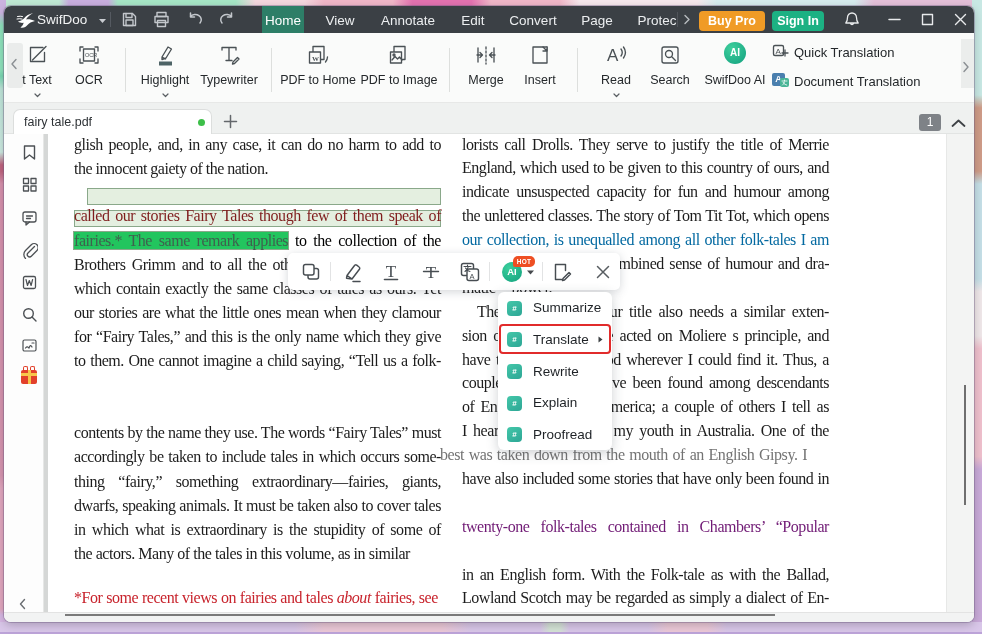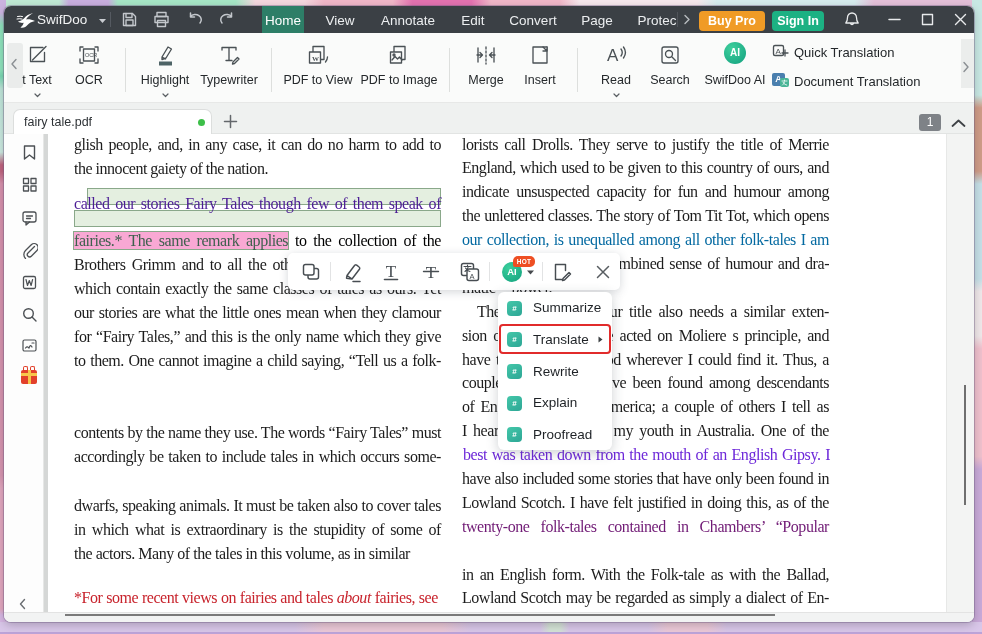--- a/index.html
+++ b/index.html
@@ -97,21 +97,21 @@
       <path d="M15 18 l4.5-4.5 1.5 1.5 -4.5 4.5 -2 .5 z"></path>
     </svg>
     <div style="position:absolute;left:182px;top:67px;width:86px;text-align:center;font:12.5px &quot;Liberation Sans&quot;,sans-serif;color:#24282b">Typewriter</div>
     <div style="position:absolute;left:267px;top:42px;width:1px;height:44px;background:#dddfdd"></div>
     <svg style="position:absolute;left:303px;top:38px" width="22" height="22" viewBox="0 0 22 22" fill="none" stroke="#4a5155" stroke-width="1.35" stroke-linecap="round" stroke-linejoin="round">
       <rect x="6" y="2.5" width="11" height="13"></rect>
       <rect x="2.5" y="8" width="11" height="11" fill="#fafbfa"></rect>
       <text x="5" y="16.5" font-size="7" fill="#4a5155" stroke="none" font-family="Liberation Serif" font-weight="bold">W</text>
       <path d="M18.5 18 a8 8 0 0 0 2-5"></path>
     </svg>
-    <div style="position:absolute;left:268px;top:67px;width:92px;text-align:center;font:12.5px &quot;Liberation Sans&quot;,sans-serif;color:#24282b">PDF to View</div>
+    <div style="position:absolute;left:268px;top:67px;width:92px;text-align:center;font:12.5px &quot;Liberation Sans&quot;,sans-serif;color:#24282b">PDF to Home</div>
     <svg style="position:absolute;left:384px;top:38px" width="22" height="22" viewBox="0 0 22 22" fill="none" stroke="#4a5155" stroke-width="1.35" stroke-linecap="round" stroke-linejoin="round">
       <rect x="6" y="2.5" width="11" height="13"></rect>
       <rect x="2.5" y="8" width="11" height="11" fill="#fafbfa"></rect>
       <path d="M4 16 l3-3.5 2.5 2.5 2-2 2.5 3"></path>
       <circle cx="6" cy="11" r="1"></circle>
     </svg>
     <div style="position:absolute;left:349px;top:67px;width:92px;text-align:center;font:12.5px &quot;Liberation Sans&quot;,sans-serif;color:#24282b">PDF to Image</div>
     <div style="position:absolute;left:445px;top:42px;width:1px;height:44px;background:#dddfdd"></div>
     <svg style="position:absolute;left:471px;top:38px" width="22" height="22" viewBox="0 0 22 22" fill="none" stroke="#4a5155" stroke-width="1.35" stroke-linecap="round" stroke-linejoin="round">
       <path d="M11 3 v2 M11 7 v2 M11 11 v2 M11 15 v2 M11 19 v1"></path>
@@ -209,49 +209,49 @@
     <div style="position:absolute;left:26px;top:360px;width:5px;height:4px;border:1.4px solid #e2402b;border-radius:2px 2px 0 0;border-bottom:none;box-sizing:border-box"></div>
     <svg style="position:absolute;left:14px;top:592px" width="9" height="12" viewBox="0 0 9 12" fill="none" stroke="#4a5155" stroke-width="1.35" stroke-linecap="round" stroke-linejoin="round">
       <path d="M6.5 1.5 L2.5 6 L6.5 10.5" stroke="#6a6e72" stroke-width="1.4"></path>
     </svg>
 <div style="position:absolute;left:44px;top:128px;width:904px;height:478px;background:#fff;overflow:hidden">
   <div style="position:absolute;left:-48px;top:-134px;width:982px;height:634px">
   <div style="position:absolute;left:86.5px;top:188.3px;width:354.5px;height:16.599999999999994px;background:#e4efe0;border:1px solid #8aa88a;box-sizing:border-box"></div>
         <div style="position:absolute;left:74px;top:210.3px;width:367px;height:17.099999999999994px;background:#e4efe0;border:1px solid #8aa88a;box-sizing:border-box"></div>
         <div class="ln" style="left:74.0px;top:136.5px;word-spacing:1.97px;letter-spacing:-0.45px;color:#1c1c1c">glish people, and, in any case, it can do no harm to add to</div>
         <div class="ln" style="left:74.0px;top:160.6px;word-spacing:-0.26px;letter-spacing:-0.45px;color:#1c1c1c">the innocent gaiety of the nation.</div>
-        <div class="ln" style="left:74.0px;top:196px;word-spacing:2.13px;letter-spacing:-0.45px;color:#4c1d95">called our stories Fairy Tales though few of them speak of</div>
-        <div class="ln" style="left:74.0px;top:232.8px;word-spacing:3.23px;letter-spacing:-0.45px"><span style="color:#3f604e;background:#f9a8d4;box-shadow:0 0 0 1px #8aa88a">fairies.* The same remark applies</span><span> to the collection of the</span></div>
+        <div class="ln" style="left:74.0px;top:208px;word-spacing:2.13px;letter-spacing:-0.45px;color:#7f1d1d">called our stories Fairy Tales though few of them speak of</div>
+        <div class="ln" style="left:74.0px;top:232.8px;word-spacing:3.23px;letter-spacing:-0.45px"><span style="color:#3f604e;background:#22c55e;box-shadow:0 0 0 1px #8aa88a">fairies.* The same remark applies</span><span> to the collection of the</span></div>
         <div class="ln" style="left:74.0px;top:256.8px;word-spacing:2.59px;letter-spacing:-0.45px;color:#1c1c1c">Brothers Grimm and to all the other European collections,</div>
         <div class="ln" style="left:74.0px;top:280.9px;word-spacing:1.63px;letter-spacing:-0.45px;color:#1c1c1c">which contain exactly the same classes of tales as ours. Yet</div>
         <div class="ln" style="left:74.0px;top:305.0px;word-spacing:1.23px;letter-spacing:-0.45px;color:#1c1c1c">our stories are what the little ones mean when they clamour</div>
         <div class="ln" style="left:74.0px;top:329.1px;word-spacing:1.13px;letter-spacing:-0.45px;color:#1c1c1c">for “Fairy Tales,” and this is the only name which they give</div>
         <div class="ln" style="left:74.0px;top:353.1px;word-spacing:1.06px;letter-spacing:-0.45px;color:#1c1c1c">to them. One cannot imagine a child saying, “Tell us a folk-</div>
         <div class="ln" style="left:74.0px;top:425.3px;word-spacing:0.11px;letter-spacing:-0.45px;color:#1c1c1c">contents by the name they use. The words “Fairy Tales” must</div>
         <div class="ln" style="left:74.0px;top:449.4px;word-spacing:1.22px;letter-spacing:-0.45px;color:#1c1c1c">accordingly be taken to include tales in which occurs some-</div>
+        <div class="ln" style="left:74.0px;top:473.5px;word-spacing:10.11px;letter-spacing:-0.45px;color:#1c1c1c">thing “fairy,” something extraordinary—fairies, giants,</div>
         <div class="ln" style="left:74.0px;top:497.6px;word-spacing:0.30px;letter-spacing:-0.45px;color:#1c1c1c">dwarfs, speaking animals. It must be taken also to cover tales</div>
         <div class="ln" style="left:74.0px;top:521.6px;word-spacing:2.69px;letter-spacing:-0.45px;color:#1c1c1c">in which what is extraordinary is the stupidity of some of</div>
         <div class="ln" style="left:74.0px;top:545.7px;word-spacing:-0.05px;letter-spacing:-0.45px;color:#1c1c1c">the actors. Many of the tales in this volume, as in similar</div>
         <div class="ln" style="left:74.0px;top:589.9px;word-spacing:0.21px;letter-spacing:-0.45px;color:#c8232c">*For some recent views on fairies and tales <i>about</i> fairies, see</div>
         <div class="ln" style="left:462.0px;top:136.5px;word-spacing:2.77px;letter-spacing:-0.45px;color:#1c1c1c">lorists call Drolls. They serve to justify the title of Merrie</div>
         <div class="ln" style="left:462.0px;top:160.4px;word-spacing:0.79px;letter-spacing:-0.45px;color:#1c1c1c">England, which used to be given to this country of ours, and</div>
         <div class="ln" style="left:462.0px;top:184.3px;word-spacing:3.54px;letter-spacing:-0.45px;color:#1c1c1c">indicate unsuspected capacity for fun and humour among</div>
         <div class="ln" style="left:462.0px;top:208.2px;word-spacing:0.47px;letter-spacing:-0.45px;color:#1c1c1c">the unlettered classes. The story of Tom Tit Tot, which opens</div>
         <div class="ln" style="left:462.0px;top:232.1px;word-spacing:1.27px;letter-spacing:-0.45px;color:#0369a1">our collection, is unequalled among all other folk-tales I am</div>
         <div class="ln" style="left:462.0px;top:256.0px;word-spacing:1.96px;letter-spacing:-0.45px;color:#1c1c1c">acquainted with, in its combined sense of humour and dra-</div>
         <div class="ln" style="left:462.0px;top:279.8px;word-spacing:12.75px;letter-spacing:-0.45px;color:#1c1c1c">matic power.</div>
         <div class="ln" style="left:477.0px;top:303.7px;word-spacing:3.24px;letter-spacing:-0.45px;color:#1c1c1c">The question as to our title also needs a similar exten-</div>
         <div class="ln" style="left:462.0px;top:327.6px;word-spacing:2.74px;letter-spacing:-0.45px;color:#1c1c1c">sion of meaning. I have acted on Moliere s principle, and</div>
         <div class="ln" style="left:462.0px;top:351.5px;word-spacing:1.95px;letter-spacing:-0.45px;color:#1c1c1c">have taken my own good wherever I could find it. Thus, a</div>
         <div class="ln" style="left:462.0px;top:375.4px;word-spacing:2.87px;letter-spacing:-0.45px;color:#1c1c1c">couple of these tales have been found among descendants</div>
         <div class="ln" style="left:462.0px;top:399.3px;word-spacing:2.45px;letter-spacing:-0.45px;color:#1c1c1c">of English descent in America; a couple of others I tell as</div>
         <div class="ln" style="left:462.0px;top:423.2px;word-spacing:2.61px;letter-spacing:-0.45px;color:#1c1c1c">I heard them myself in my youth in Australia. One of the</div>
-        <div class="ln" style="left:463px;top:447.1px;word-spacing:1.13px;letter-spacing:-0.45px;color:#6d28d9">best was taken down from the mouth of an English Gipsy. I</div>
+        <div class="ln" style="left:440px;top:447.1px;word-spacing:1.13px;letter-spacing:-0.45px;color:#737373">best was taken down from the mouth of an English Gipsy. I</div>
         <div class="ln" style="left:462.0px;top:471.0px;word-spacing:0.47px;letter-spacing:-0.45px;color:#1c1c1c">have also included some stories that have only been found in</div>
-        <div class="ln" style="left:462.0px;top:494.9px;word-spacing:1.36px;letter-spacing:-0.45px;color:#1c1c1c">Lowland Scotch. I have felt justified in doing this, as of the</div>
         <div class="ln" style="left:462.0px;top:518.7px;word-spacing:7.58px;letter-spacing:-0.45px;color:#701a75">twenty-one folk-tales contained in Chambers’ “Popular</div>
         <div class="ln" style="left:462.0px;top:566.5px;word-spacing:2.61px;letter-spacing:-0.45px;color:#1c1c1c">in an English form. With the Folk-tale as with the Ballad,</div>
         <div class="ln" style="left:462.0px;top:590.4px;word-spacing:1.05px;letter-spacing:-0.45px;color:#1c1c1c">Lowland Scotch may be regarded as simply a dialect of En-</div>
   </div>
 </div>
 <div style="position:absolute;left:942px;top:128px;width:28px;height:478px;background:#f3f4f3;border-left:1px solid #e7e8e7;box-sizing:border-box"></div>
     <div style="position:absolute;left:959.5px;top:379px;width:2.5px;height:120px;background:#6f6f6f"></div>
 <div style="position:absolute;left:0;top:606px;width:970px;height:10px;background:#f2f3f3;border-top:1px solid #e3e3e3;box-sizing:border-box"></div>
     <div style="position:absolute;left:61px;top:607.5px;width:710px;height:2.5px;background:#7a7a7a"></div>
 </div>

